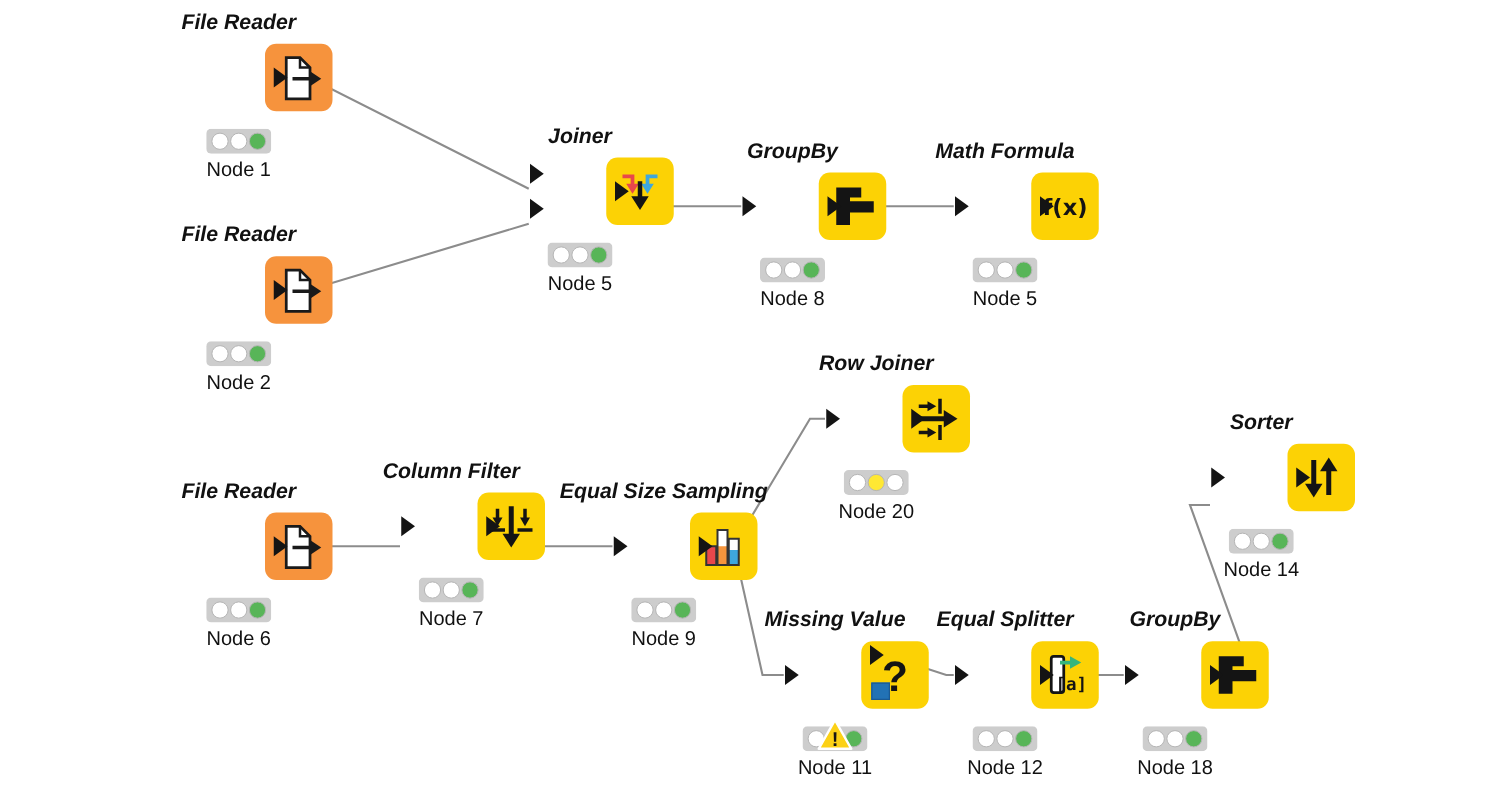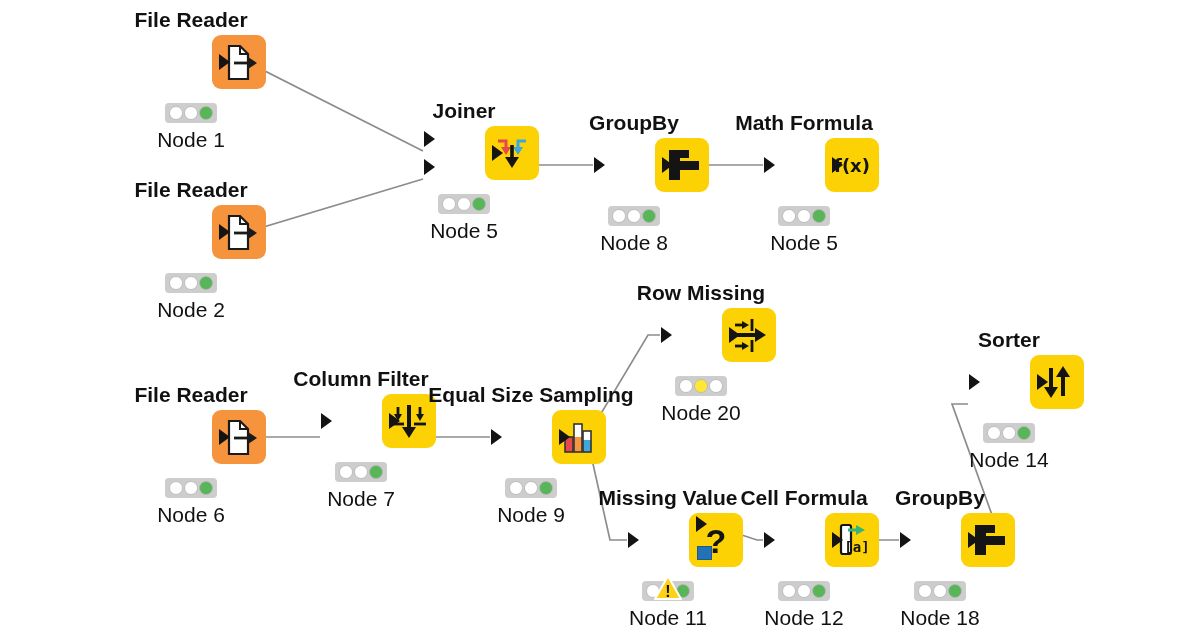--- a/index.html
+++ b/index.html
@@ -2,34 +2,34 @@
 <html><head>
 <meta charset="utf-8">
 <style>
   html,body{margin:0;padding:0;}
   .canvas{position:relative;width:1200px;height:630px;background:#ffffff;
           font-family:"Liberation Sans",sans-serif;overflow:hidden;}
   .wires{position:absolute;left:0;top:0;z-index:0;}
   .wires polyline{fill:none;stroke:#8c8c8c;stroke-width:1.7;}
   .node{position:absolute;z-index:1;width:54px;height:54px;}
   .node-title{position:absolute;left:-93px;top:-27px;width:240px;text-align:center;
-              font-weight:700;font-size:21px;color:#111;white-space:nowrap;}
+              font-weight:700;font-size:17px;color:#111;white-space:nowrap;font-style:italic;}
   .node-icon{width:54px;height:54px;border-radius:9px;position:relative;margin-left:48px;}
   .bg-orange{background:#f6933d;}
   .bg-yellow{background:#fcd205;}
   .in-port{position:absolute;left:-14px;top:17px;}
   .out-port{position:absolute;left:54px;top:17px;}
   .in-a{top:3px;}.in-b{top:31px;}
   .out-top{top:1px;}
   .model-port{position:absolute;left:56px;top:33px;width:15px;height:14px;
               background:#2272b5;border:1px solid #1a5a94;box-sizing:border-box;}
   .lights{position:absolute;left:1px;top:68px;}
   .warn{position:absolute;left:12px;top:60px;z-index:2;}
   .node-label{position:absolute;left:-93px;top:93px;width:240px;text-align:center;
-              font-size:21px;color:#111;white-space:nowrap;}
+              font-size:16px;color:#111;white-space:nowrap;}
 </style>
 </head>
 <body>
 
 <div class="canvas">
 
   <svg width="0" height="0" style="position:absolute" aria-hidden="true">
     <defs>
       <symbol id="sym-file-reader" viewBox="0 0 54 54">
         <path d="M17 11 H28 L36 19 V44 H17 Z" fill="#ffffff" stroke="#1a1a1a" stroke-width="2.2"></path>
@@ -271,21 +271,21 @@
     <svg class="lights" width="52" height="20">
       <rect x="0" y="0" width="52" height="20" rx="4" fill="#cdcdcd"></rect>
       <circle cx="11" cy="10" r="6.5" stroke="#b5b5b5" stroke-width="0.8" fill="#ffffff"></circle>
       <circle cx="26" cy="10" r="6.5" stroke="#b5b5b5" stroke-width="0.8" fill="#ffffff"></circle>
       <circle cx="41" cy="10" r="6.5" stroke="#b5b5b5" stroke-width="0.8" fill="#58b558"></circle>
     </svg>
     <div class="node-label">Node 9</div>
   </div>
 
   <div class="node" style="left:674px;top:308px">
-    <div class="node-title">Row Missing</div>
+    <div class="node-title">Row Joiner</div>
     <div class="node-icon bg-yellow">
       <svg width="54" height="54">
           <use href="#sym-row-filter"></use>
         </svg>
     </div>
     <svg class="in-port" width="14" height="20">
         <use href="#sym-port-triangle"></use>
       </svg>
     <svg class="out-port" width="14" height="20">
         <use href="#sym-port-triangle"></use>
@@ -320,21 +320,21 @@
       <circle cx="41" cy="10" r="6.5" stroke="#b5b5b5" stroke-width="0.8" fill="#58b558"></circle>
     </svg>
     <svg class="warn" width="30" height="30" viewBox="0 0 30 30">
       <path d="M15 3 L28 26 L2 26 Z" fill="#fcd116" stroke="#ffffff" stroke-width="2" stroke-linejoin="round"></path>
       <text x="15" y="24" text-anchor="middle" font-family="Liberation Sans, sans-serif" font-size="16" font-weight="bold" fill="#141414">!</text>
     </svg>
     <div class="node-label">Node 11</div>
   </div>
 
   <div class="node" style="left:777px;top:513px">
-    <div class="node-title">Cell Formula</div>
+    <div class="node-title">Equal Splitter</div>
     <div class="node-icon bg-yellow">
       <svg width="54" height="54" viewBox="0 0 54 54">
         <rect x="16" y="12" width="10" height="29" rx="2" fill="#ffffff" stroke="#141414" stroke-width="2.2"></rect>
         <line x1="23" y1="17" x2="32" y2="17" stroke="#35b57c" stroke-width="3"></line>
         <polygon points="31,12 31,22 40,17" fill="#35b57c"></polygon>
         <text x="32" y="39" text-anchor="middle" font-family="DejaVu Sans Mono, monospace" font-size="14" font-weight="bold" fill="#141414">[a]</text>
       </svg>
     </div>
     <svg class="in-port" width="14" height="20">
         <use href="#sym-port-triangle"></use>

